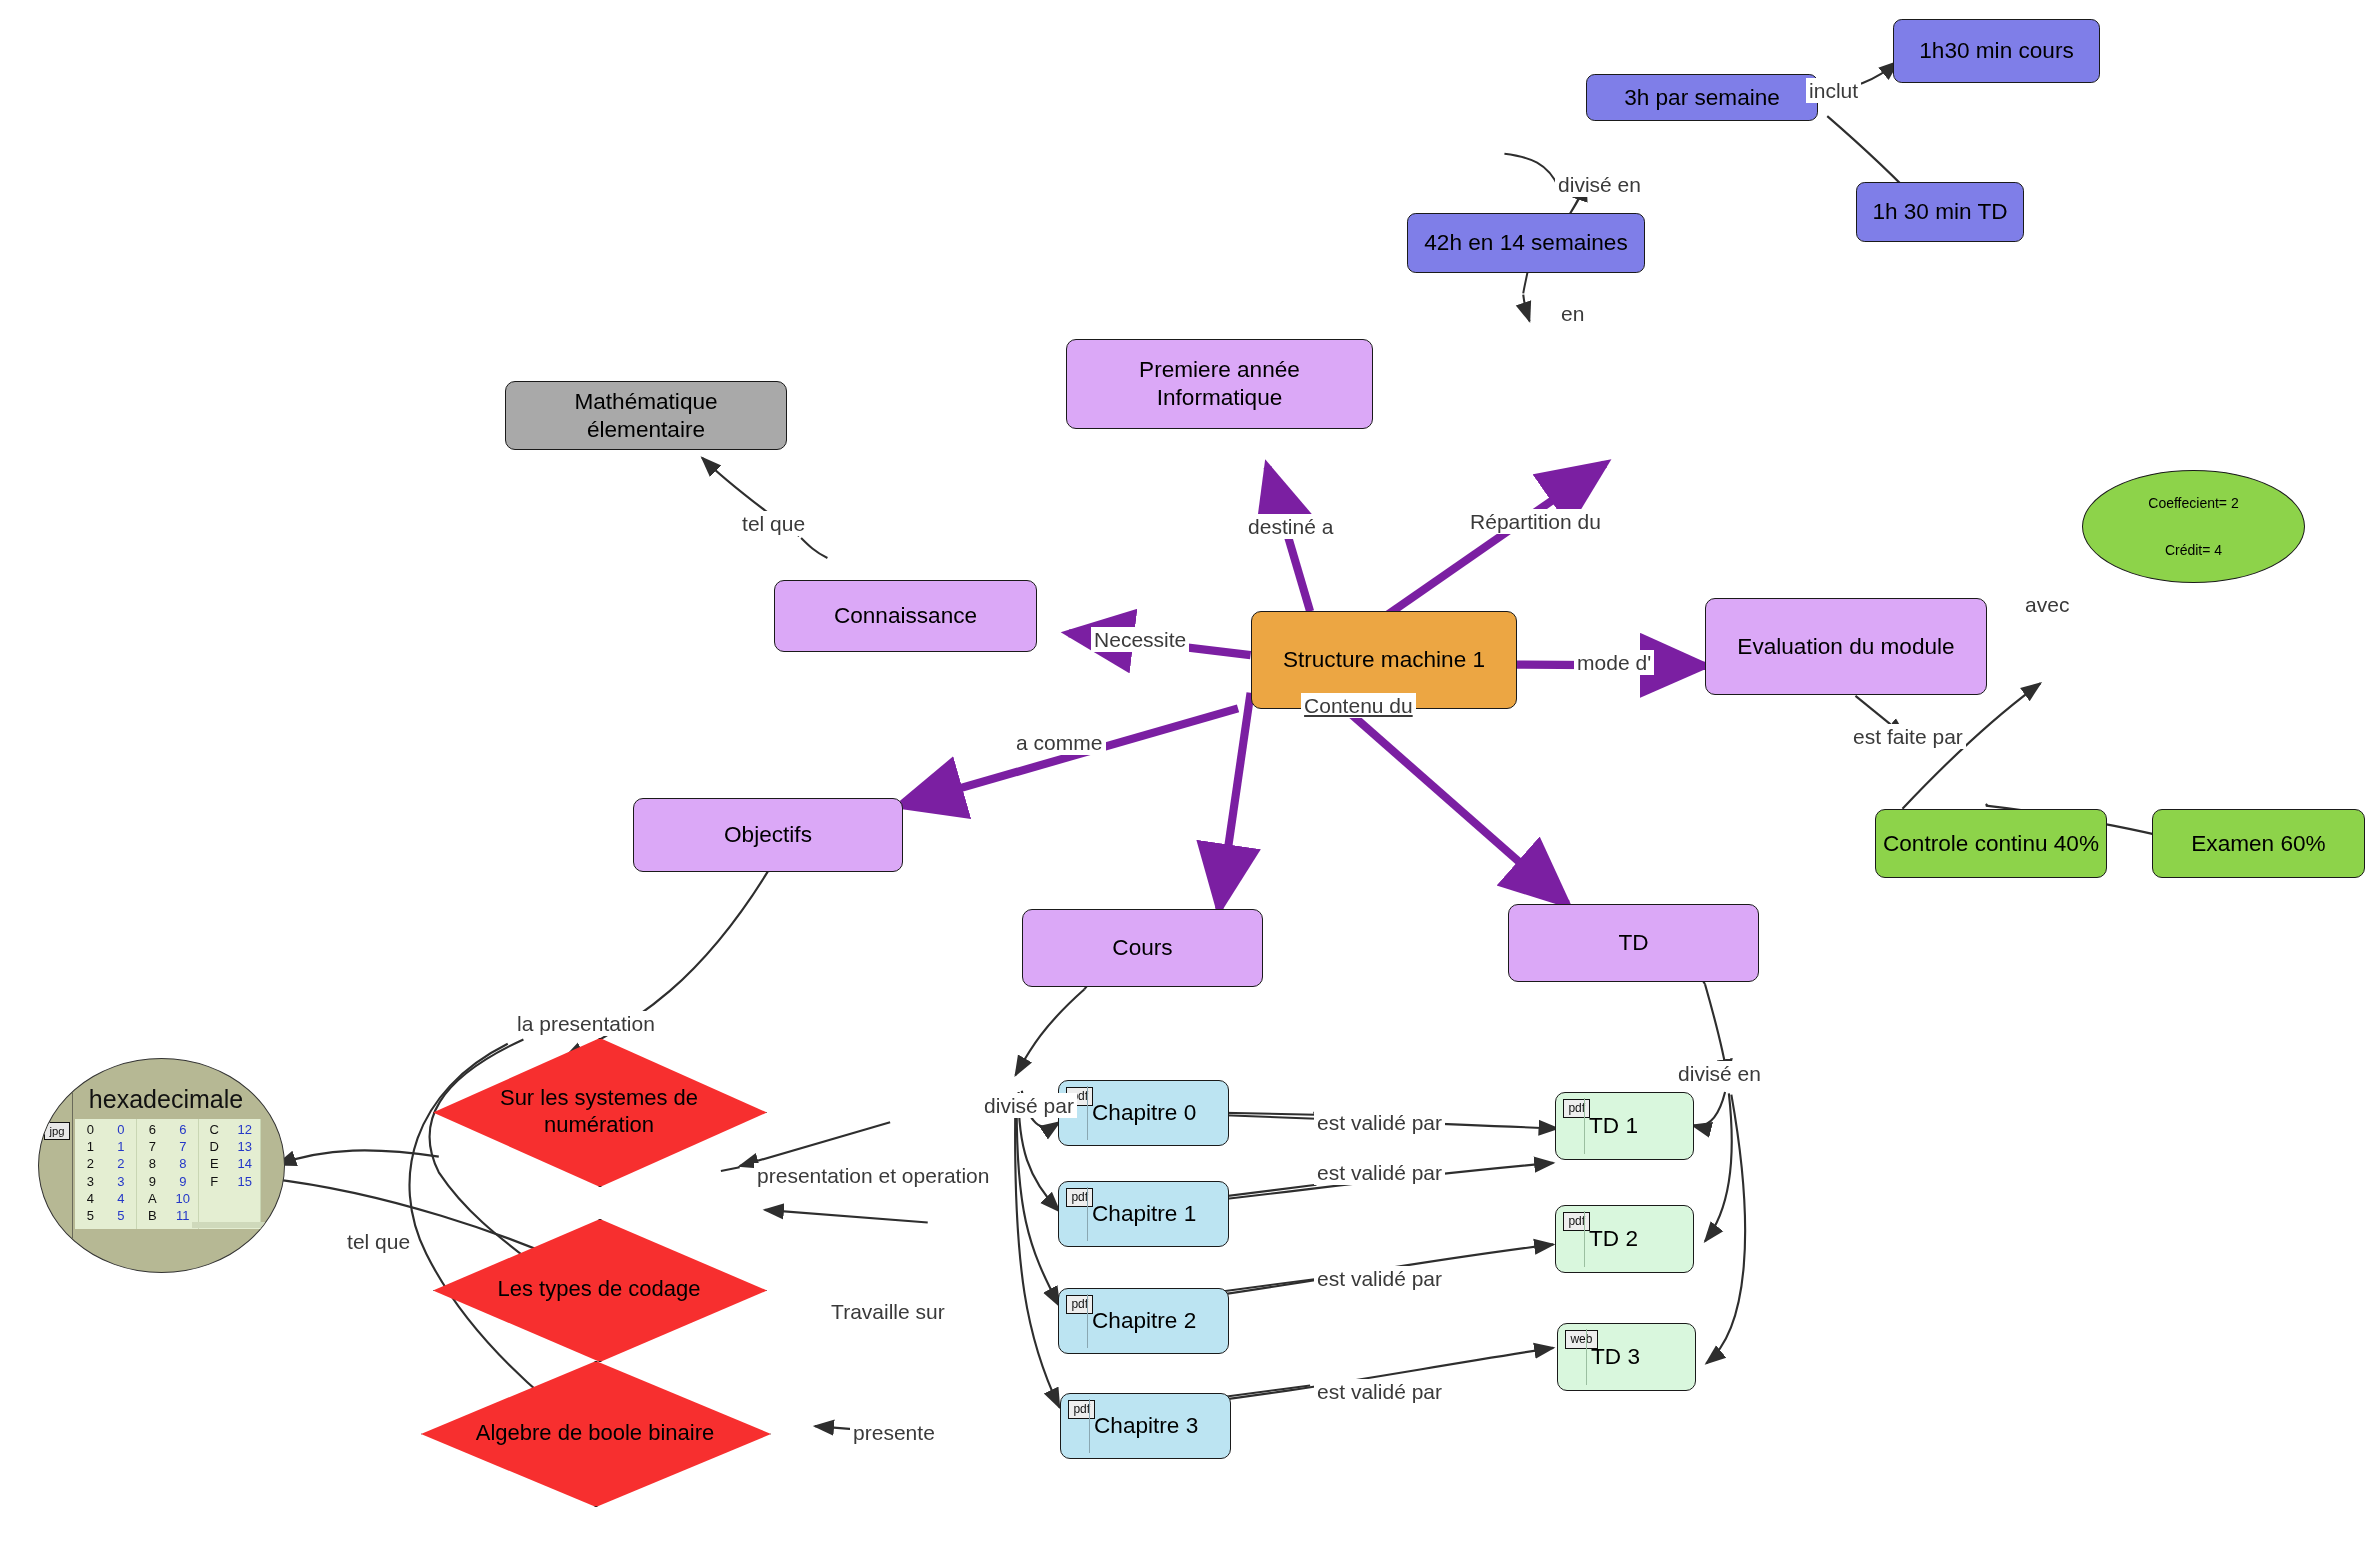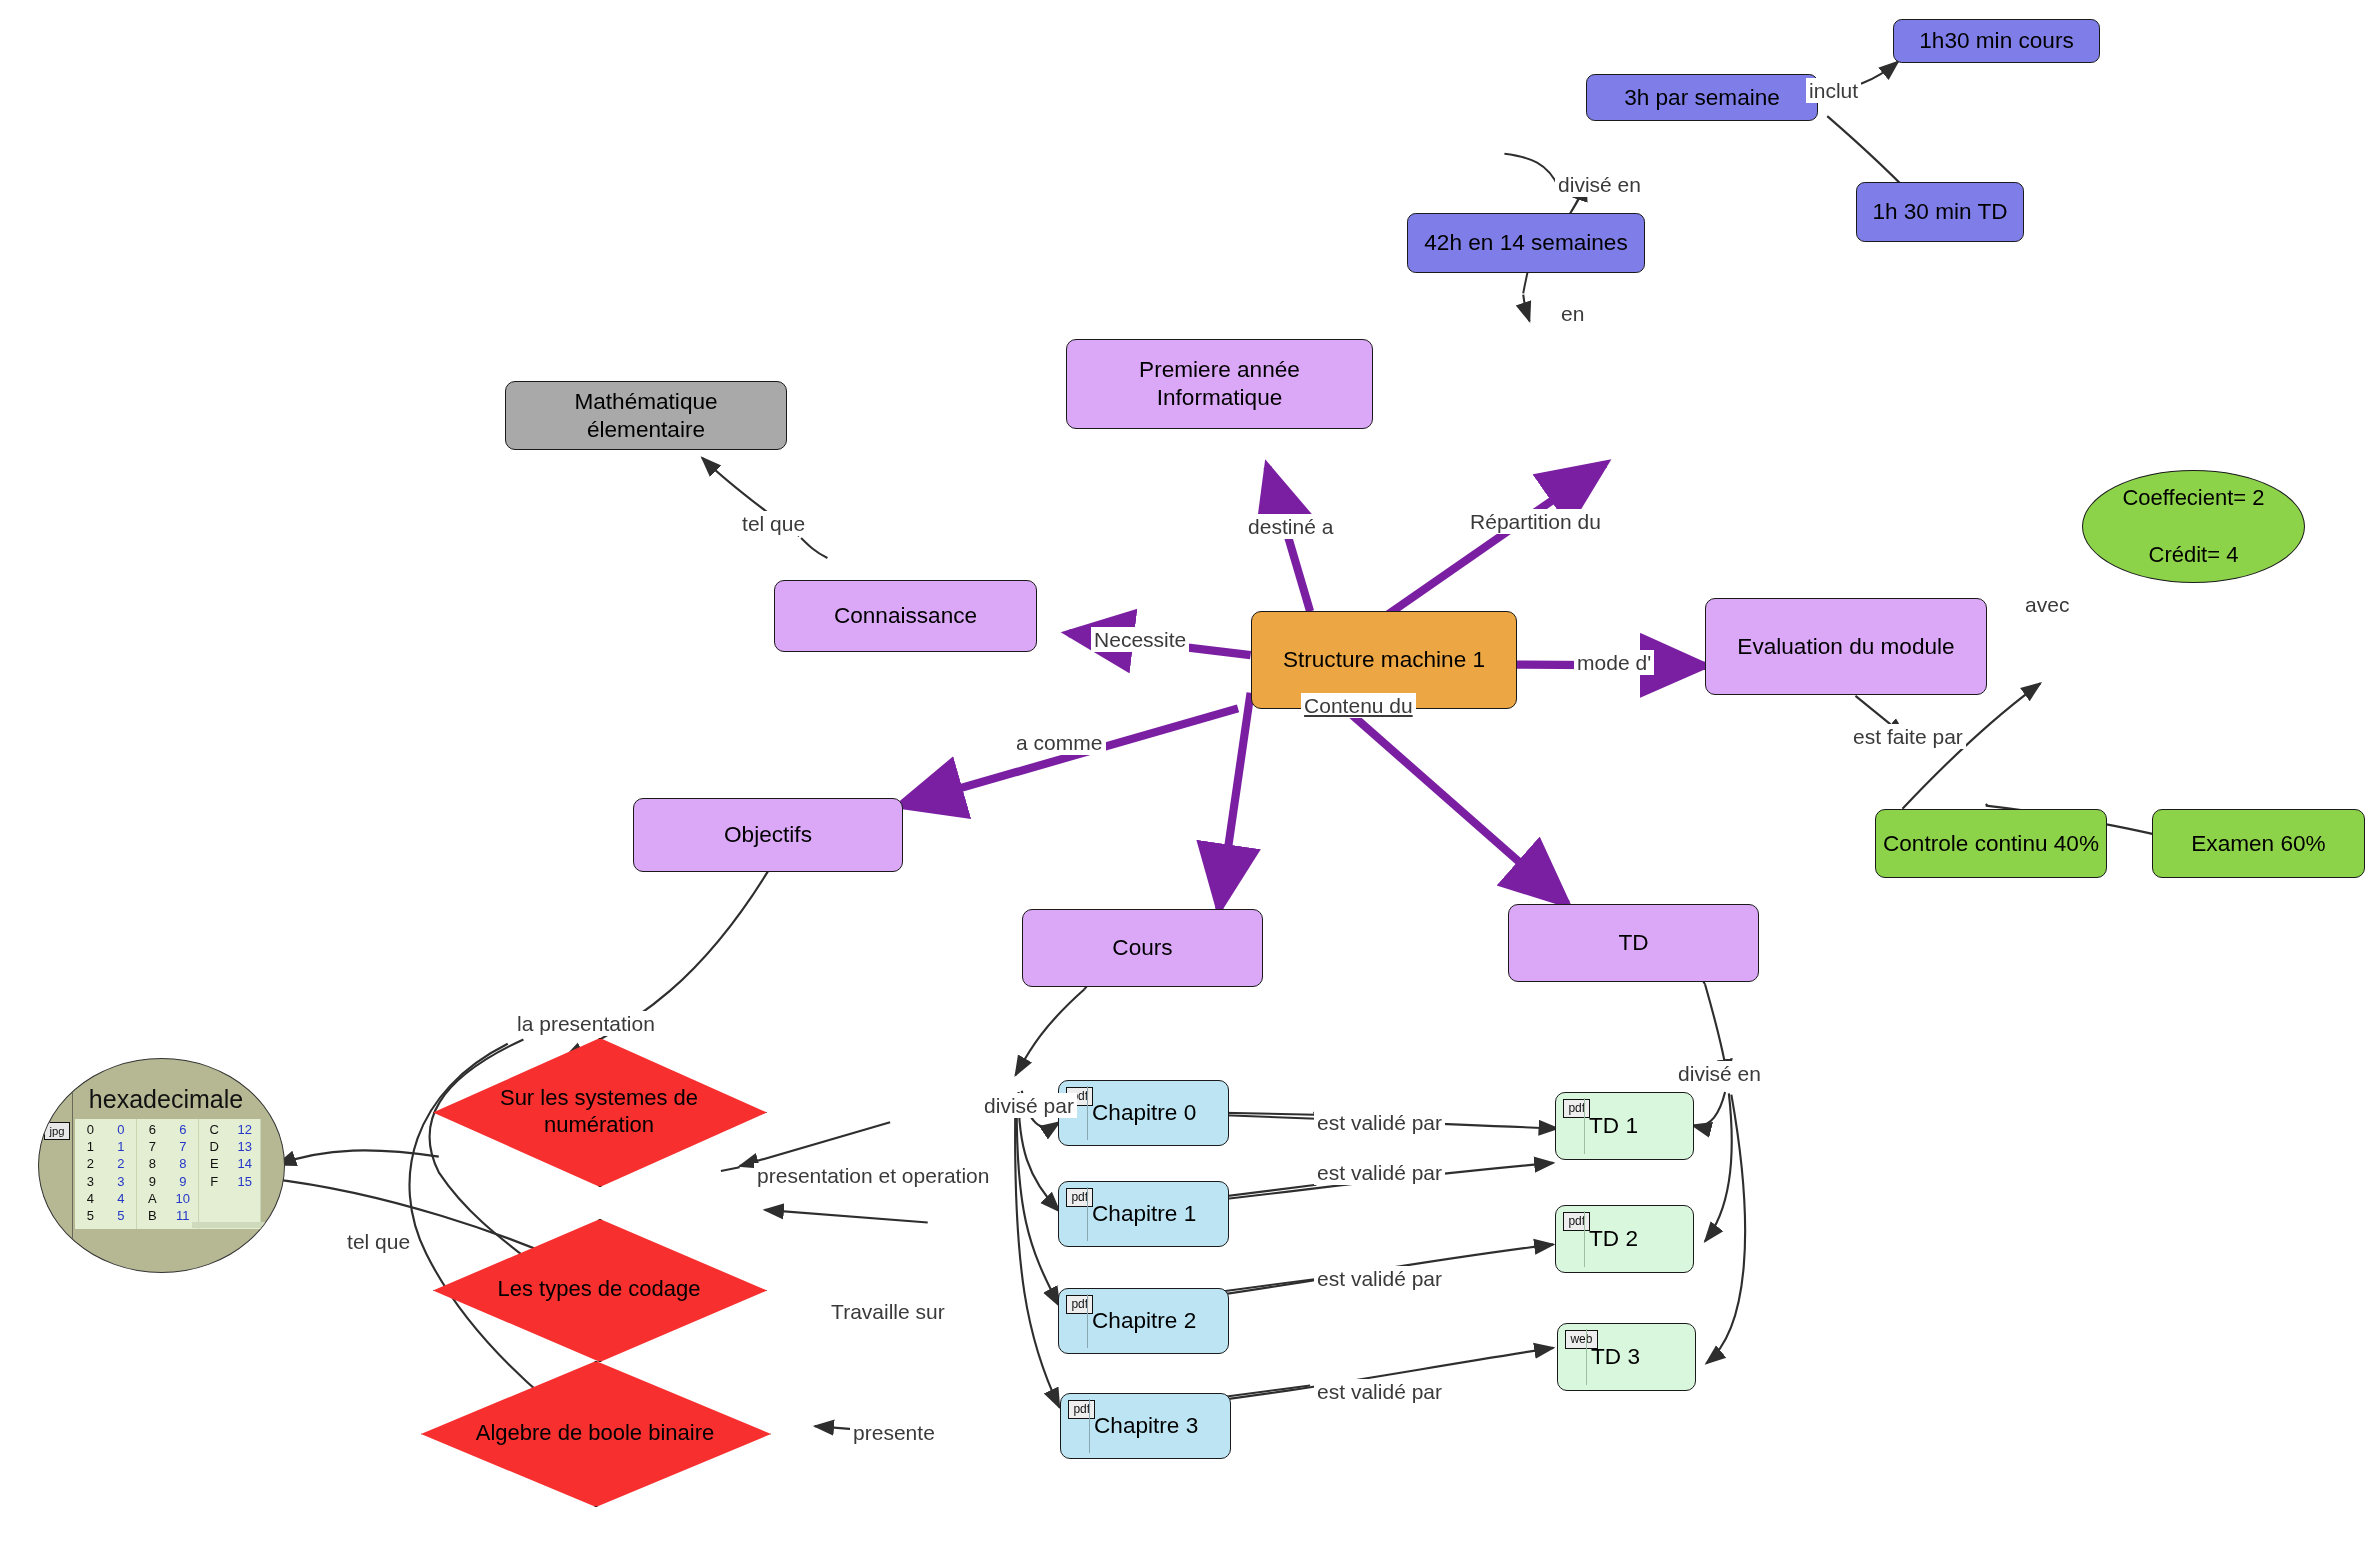--- a/index.html
+++ b/index.html
@@ -15,21 +15,21 @@
   .n-purple{background:#dba8f7;}
   .n-orange{background:#eca643;}
   .n-blue{background:#7f7ee8;}
   .n-grey{background:#a9a9a9;}
   .n-green{background:#8dd34a;}
   .n-chap{background:#bce4f2;justify-content:flex-start;padding-left:33px;}
   .n-td{background:#d9f7dd;justify-content:flex-start;padding-left:33px;}
 
   .ellipse{position:absolute;box-sizing:border-box;display:flex;flex-direction:column;
            align-items:center;justify-content:center;text-align:center;background:#8dd34a;
-           border:1.9px solid #1a1a1a;border-radius:50%;font-size:22px;line-height:1.3;z-index:3;gap:28px;}
+           border:1.9px solid #1a1a1a;border-radius:50%;font-size:14px;line-height:1.3;z-index:3;gap:28px;}
 
   .diamond{position:absolute;z-index:3;text-decoration:underline;}
   .diamond .dshape{position:absolute;left:0;top:0;width:100%;height:100%;
       background:#f72f2f;border:1.3px solid #111;
       clip-path:polygon(50% 0%,100% 50%,50% 100%,0% 50%);}
   .diamond .dlabel{position:absolute;left:0;top:0;width:100%;height:100%;
       display:flex;align-items:center;justify-content:center;text-align:center;
       font-size:22px;line-height:1.2;color:#000;padding:0 12%;box-sizing:border-box;}
 
   .badge{position:absolute;left:7px;top:5.6px;background:#eeeeee;border:1.3px solid #111;
@@ -138,21 +138,21 @@
       <path d="M3170,1282 L3168,1285"></path>
       <path d="M2100,1775 L2095,1775"></path>
       <path d="M1795,1772 L2098,1778"></path>
       <path d="M1795,1928 L2100,1890"></path>
       <path d="M1800,2080 L2100,2040"></path>
       <path d="M1803,2248 L2090,2210"></path>
       <path d="M1180,1862 L1150,1868"></path>
     </g>
   </svg>
 
-  <div class="node n-blue sq" style="left:1893px;top:19px;width:207px;height:44px;">
+  <div class="node n-blue sq" style="left:1893px;top:19px;width:207px;height:64px;">
     <span>1h30 min cours</span>
   </div>
 
   <div class="node n-blue sq" style="left:1586px;top:74px;width:232px;height:47px;">
     <span>3h par semaine</span>
   </div>
 
   <div class="node n-blue sq" style="left:1856px;top:182px;width:168px;height:60px;">
     <span>1h 30 min TD</span>
   </div>

